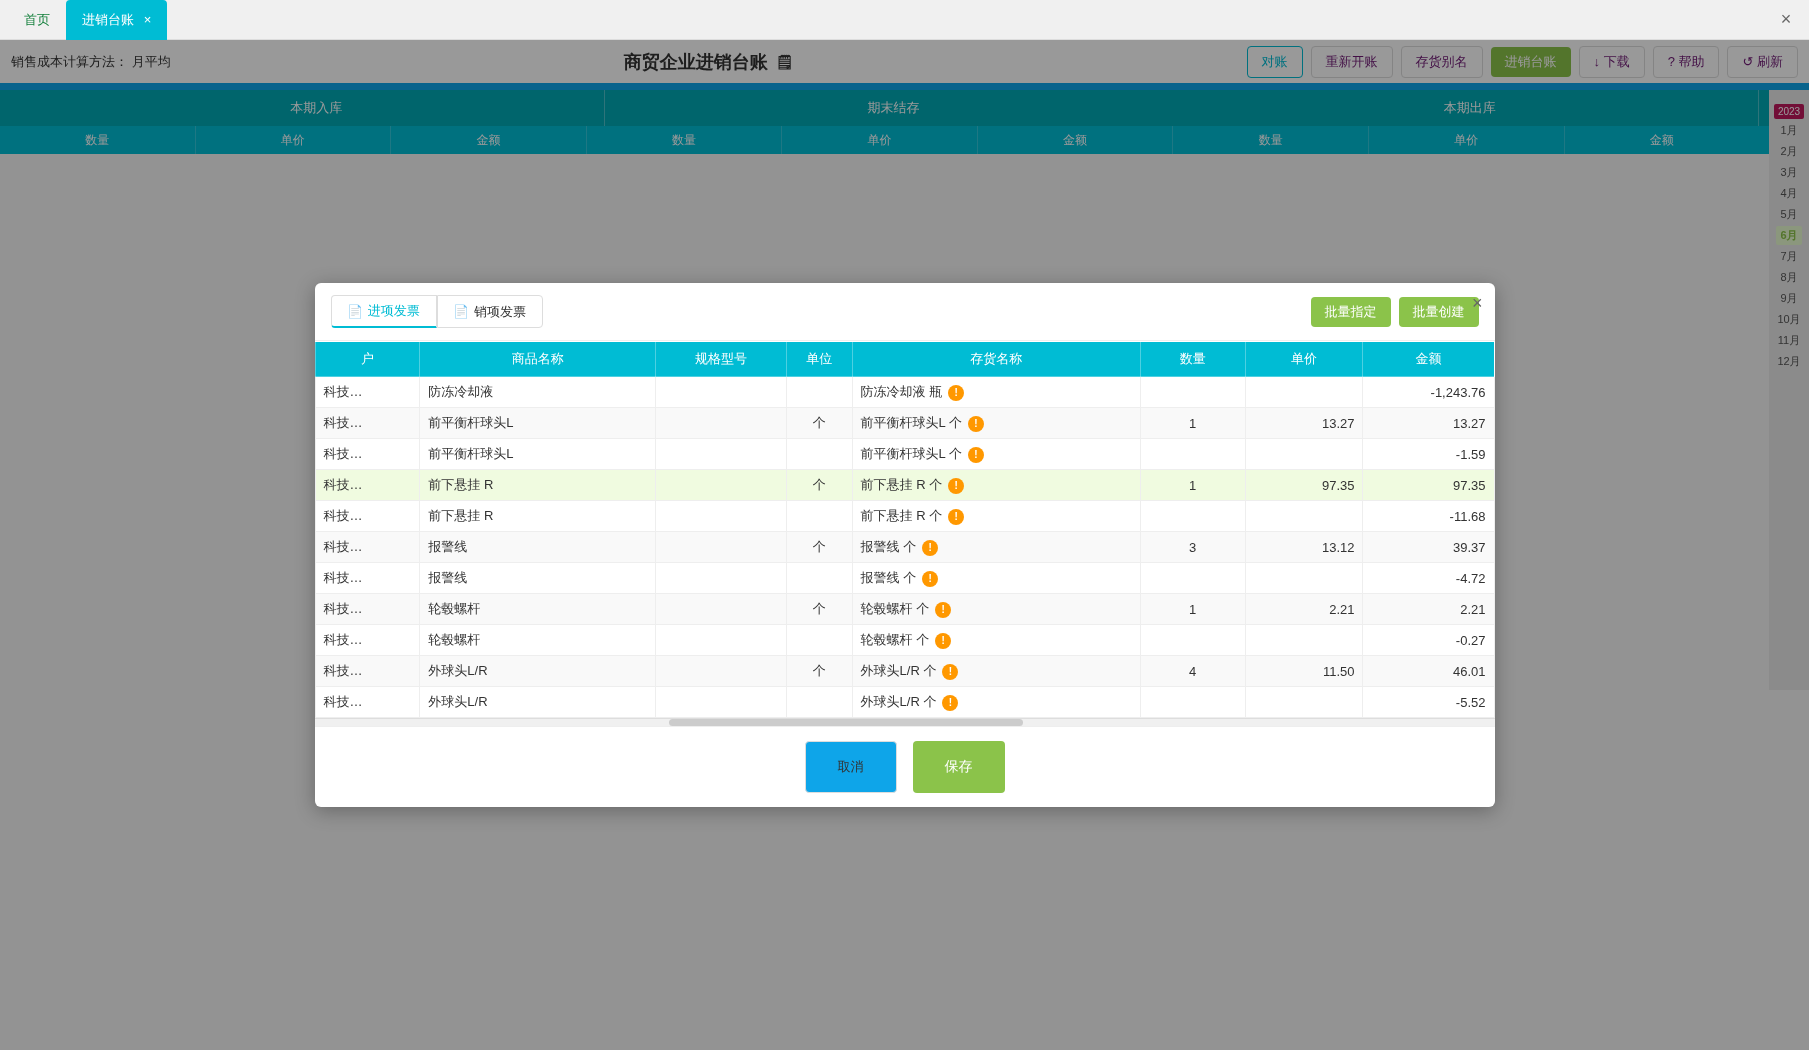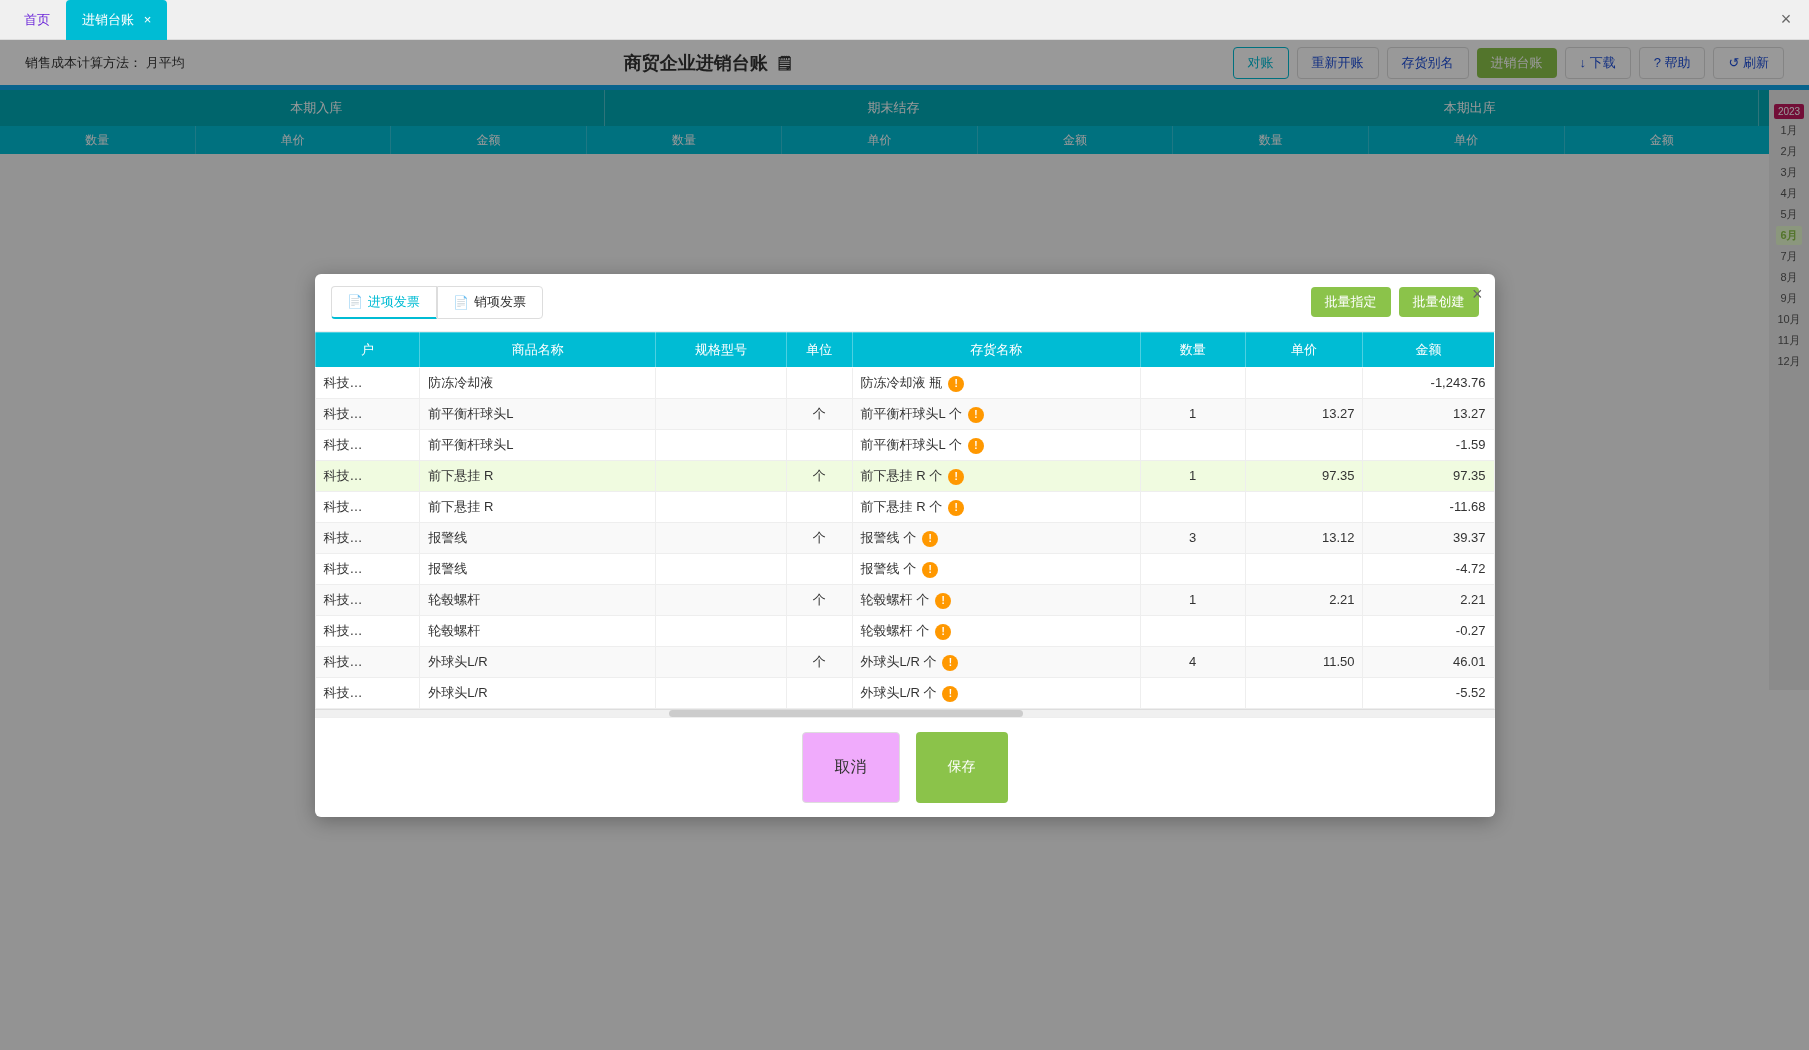--- a/index.html
+++ b/index.html
@@ -5,51 +5,51 @@
     * { box-sizing: border-box; margin: 0; padding: 0; }
     body { font-family: "Microsoft YaHei", Arial, sans-serif; font-size: 13px; background: #c8c8c8; width: 1809px; height: 1050px; overflow: hidden; }
 
     
     .tab-bar {
       display: flex; align-items: center; background: #f0f0f0; height: 40px;
       border-bottom: 1px solid #ddd; padding: 0 8px;
     }
     .tab-item {
       padding: 0 16px; height: 40px; line-height: 40px; cursor: pointer;
-      font-size: 13px; color: #6d28d9;
+      font-size: 13px; color: #15803d;
     }
     .tab-item.active {
       background: #00bcd4; color: #fff; border-radius: 4px 4px 0 0;
     }
     .tab-close { margin-left: 6px; cursor: pointer; }
     .tab-bar-close {
       margin-left: auto; width: 30px; height: 30px; display: flex; align-items: center;
       justify-content: center; cursor: pointer; font-size: 18px; color: #666;
     }
 
     
     .main-content {
       background: #f5f5f5; width: 100%; height: calc(1050px - 40px);
       position: relative; overflow: hidden;
     }
 
     
     .toolbar {
       background: #fff; height: 50px; display: flex; align-items: center;
-      padding: 0 25px; border-bottom: 5px solid #0ea5e9; gap: 12px;
+      padding: 0 11px; border-bottom: 7px solid #0ea5e9; gap: 12px;
     }
     .toolbar-left { font-size: 13px; color: #333; }
     .toolbar-title {
       flex: 1; text-align: center; font-size: 18px; font-weight: bold; color: #333;
       display: flex; align-items: center; justify-content: center; gap: 8px;
     }
     .toolbar-actions { display: flex; gap: 8px; align-items: center; }
     .btn {
       padding: 6px 14px; border-radius: 4px; cursor: pointer; font-size: 13px;
-      border: 1px solid #ddd; background: #fff; color: #1d4ed8;
+      border: 1px solid #ddd; background: #fff; color: #701a75;
     }
     .btn-primary { background: #8bc34a; color: #fff; border: none; }
     .btn-outline-teal { border: 1px solid #00bcd4; color: #00bcd4; background: #fff; }
     .btn-icon { display: flex; align-items: center; gap: 4px; }
 
     
     .side-panel {
       position: absolute; right: 0; top: 50px; width: 40px; background: #e8e8e8;
       height: 600px; display: flex; flex-direction: column; align-items: center;
       padding-top: 8px; gap: 2px; font-size: 11px;
@@ -105,21 +105,21 @@
       display: inline-block; width: 16px; height: 16px; background: #ff9800;
       border-radius: 50%; color: #fff; font-size: 10px; font-weight: bold;
       line-height: 16px; text-align: center;
     }
 
     .modal-body { overflow-y: auto; flex: 1; }
     .modal-footer {
       display: flex; justify-content: center; gap: 16px; padding: 14px;
       border-top: 1px solid #eee;
     }
-    .btn-cancel { padding: 24px 32px; border: 1px solid #ddd; background: #f0abfc; border-radius: 4px; cursor: pointer; font-size: 16px; color: #333; }
+    .btn-cancel { padding: 16px 32px; border: 1px solid #ddd; background: #0ea5e9; border-radius: 4px; cursor: pointer; font-size: 13px; color: #333; }
     .btn-save { padding: 8px 32px; background: #8bc34a; color: #fff; border: none; border-radius: 4px; cursor: pointer; font-size: 14px; }
 
     .scrollbar-indicator {
       height: 8px; background: #f0f0f0; border-top: 1px solid #ddd;
       position: relative;
     }
     .scrollbar-thumb {
       position: absolute; left: 30%; width: 30%; height: 100%;
       background: #ccc; border-radius: 4px;
     }

